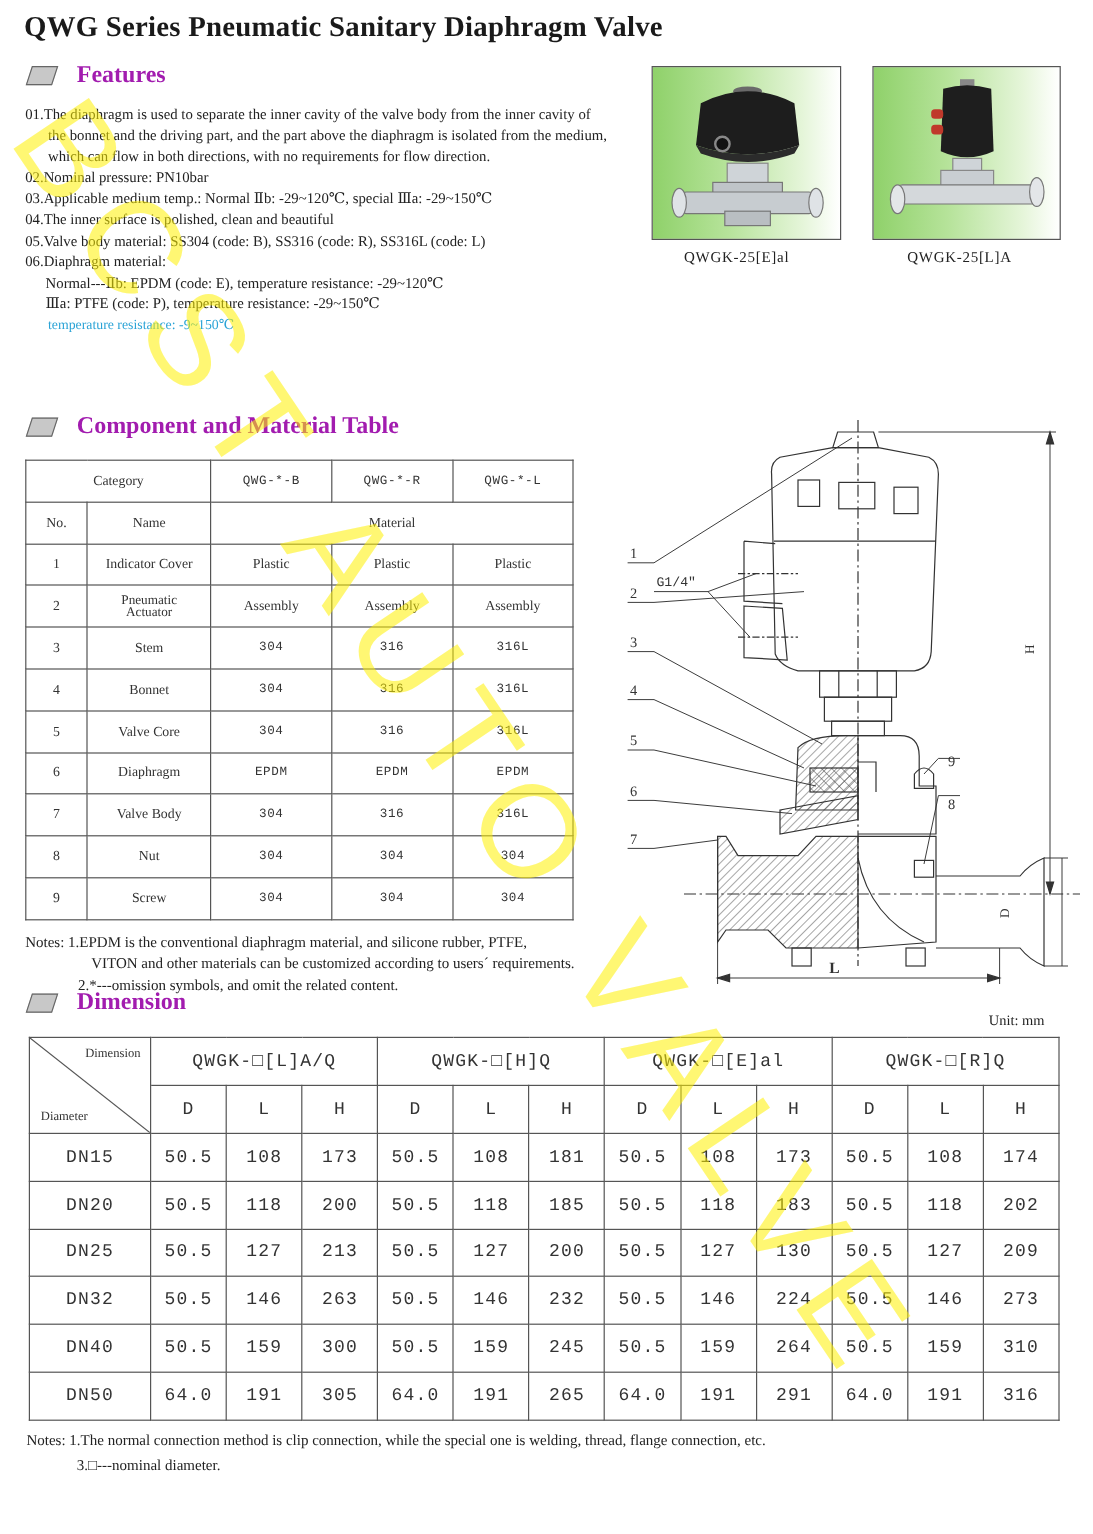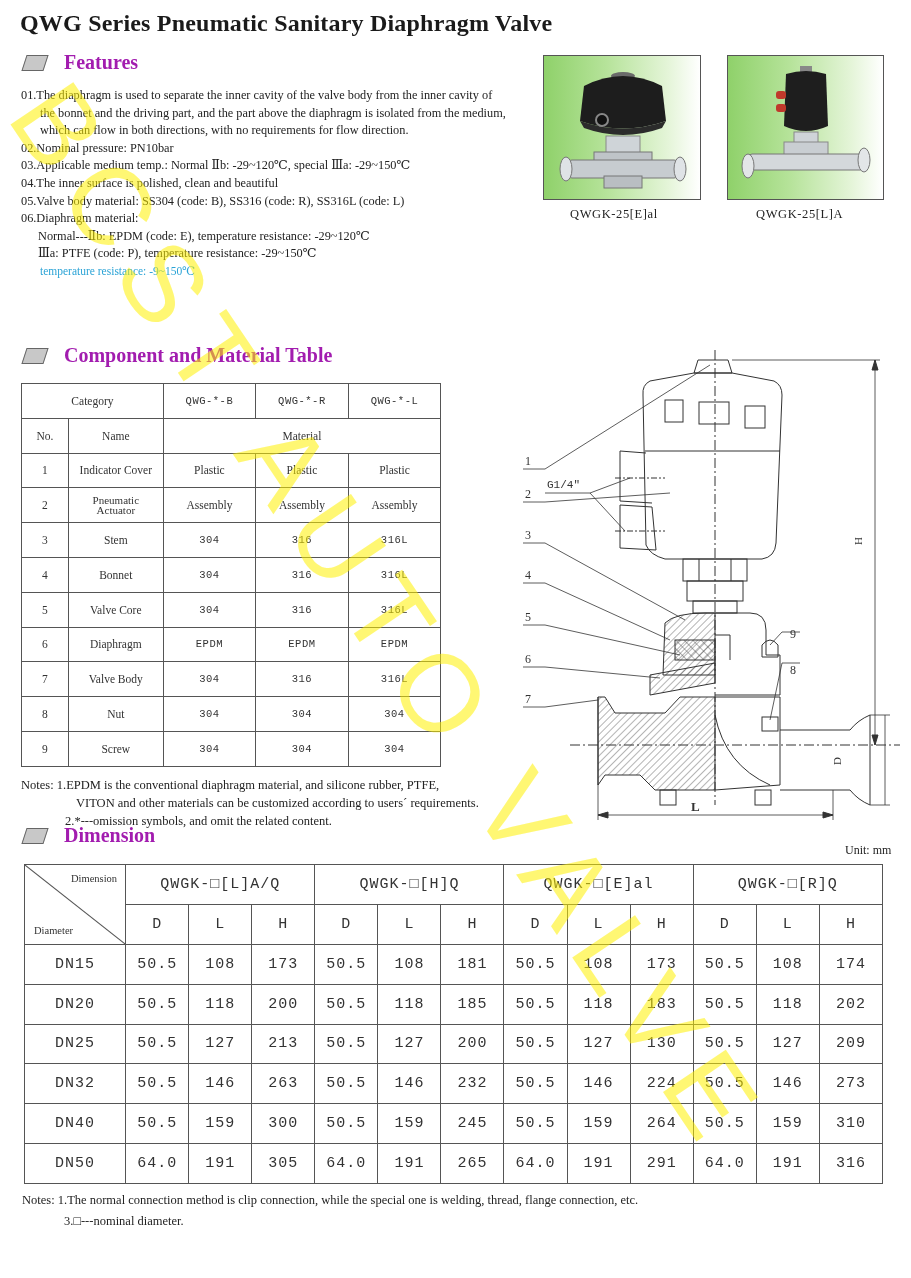--- a/index.html
+++ b/index.html
@@ -17,28 +17,28 @@
   .features .indent { padding-left: 19px; }
   .features .indent2 { padding-left: 17px; }
   .features .blue { color: #2aa3d6; }
   .features .blue .big { font-size: 14px; }
   .features .blue-small { color: #2aa3d6; font-size: 11.5px; padding-left: 19px; }
 
   .photo { position: absolute; border: 1px solid #555; background: linear-gradient(90deg, #8fd16a 0%, #b6e39a 40%, #e5f5d9 80%, #ffffff 100%); overflow: hidden; }
   .photo-caption { position: absolute; font-size: 12.5px; letter-spacing: 0.6px; }
 
   table { border-collapse: collapse; }
-  .mat-table { position: absolute; left: 21px; top: 383px; width: 420px; }
+  .mat-table { position: absolute; left: 21px; top: 383px; width: 457px; }
   .mat-table td { border: 1.5px solid #555; text-align: center; font-size: 11.5px; color: #333; height: 34.8px; }
   .mat-table .mono { font-family: "Liberation Mono", "DejaVu Sans Mono", monospace; font-size: 10.5px; letter-spacing: 0.5px; }
   .mat-table .small { font-size: 11px; line-height: 10px; }
 
   .notes1 { position: absolute; left: 21px; top: 776px; font-size: 12.5px; line-height: 18px; white-space: nowrap; }
 
-  .unit { position: absolute; left: 845px; top: 843px; font-size: 12px; }
+  .unit { position: absolute; left: 824px; top: 843px; font-size: 12px; }
 
   .dim-table { position: absolute; left: 24px; top: 864px; width: 859px; }
   .dim-table td { border: 1.5px solid #555; text-align: center; font-family: "Liberation Mono", "DejaVu Sans Mono", monospace; font-size: 15px; color: #333; letter-spacing: 1px; height: 39.8px; }
   .dim-table .grp { font-size: 15px; height: 40px; }
   .dim-table .sub { height: 40px; }
   .dim-table .corner { position: relative; padding: 0; width: 101px; }
   .corner .c-top { position: absolute; right: 8px; top: 8px; font-family: "Liberation Serif", serif; font-size: 10.5px; letter-spacing: 0; }
   .corner .c-bot { position: absolute; left: 9px; bottom: 8px; font-family: "Liberation Serif", serif; font-size: 10.5px; letter-spacing: 0; }
   .corner svg { position: absolute; left: 0; top: 0; width: 100%; height: 100%; }
 

